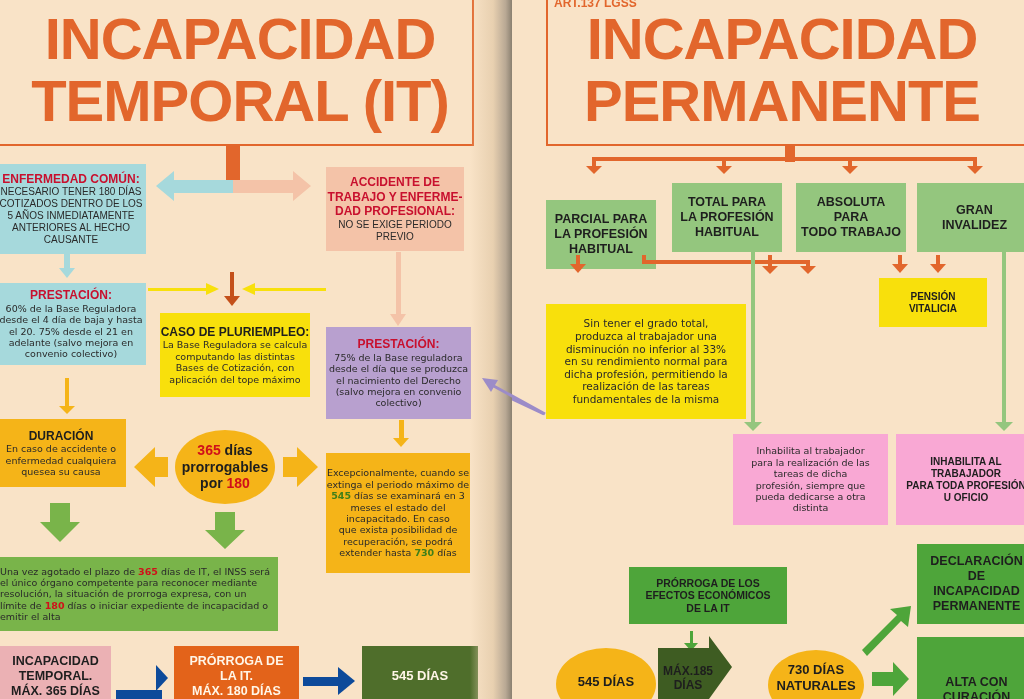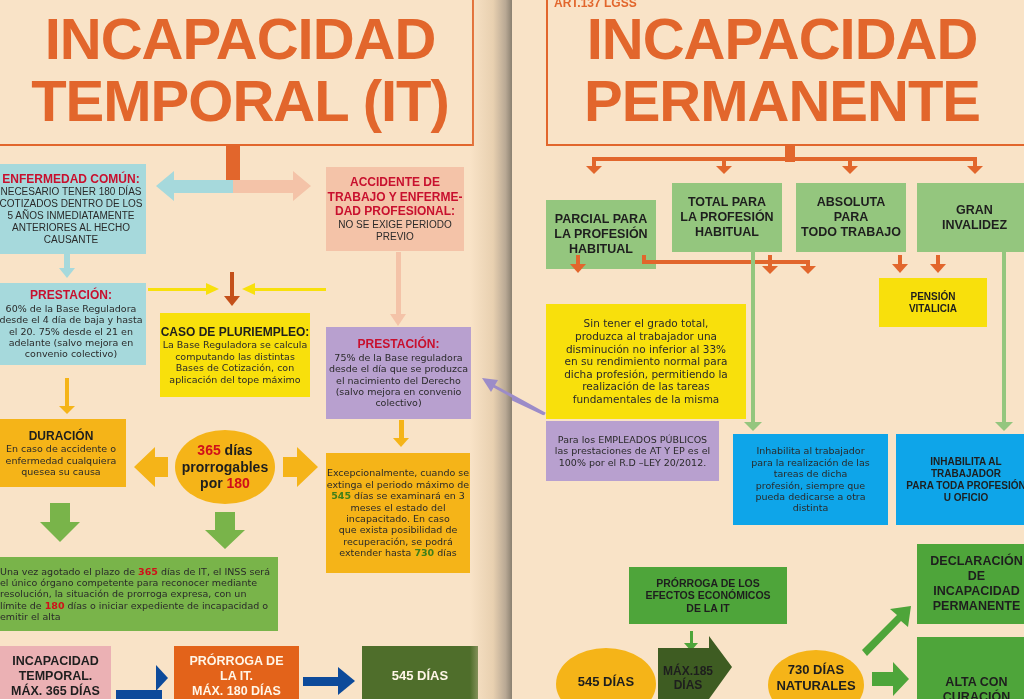--- a/index.html
+++ b/index.html
@@ -19,21 +19,21 @@
   .caps { font-size: 10px; color: #2a2a2a; font-family: Liberation Sans, sans-serif; text-transform: none; }
   .red { color: #d0101a; font-weight: bold; }
   .grn { color: #3f7f1a; font-weight: bold; }
   .cyan { background: #a6d9dc; }
   .peach { background: #f4c3a8; }
   .yellow { background: #f8e00c; }
   .amber { background: #f5b418; }
   .purple { background: #b8a0cf; }
   .green { background: #79b44a; }
   .lgreen { background: #94c67e; }
-  .pink { background: #0ea5e9; align-items: center; }
+  .pink { background: #f9a8d4; align-items: center; }
   .dkgreen { background: #4f6e2b; }
   .orange { background: #e3631a; }
   .pinkbox { background: #ebb1b4; }
   .mgreen { background: #4ea53a; }
   .dk { color: #1e1e1e; font-weight: bold; font-family: "Liberation Sans", sans-serif; }
   svg.ov { position: absolute; left: 0; top: 0; }
 </style>
 </head>
 <body>
 
@@ -207,25 +207,20 @@
     <div class="txt" style="font-size:10.5px">dicha profesión, permitiendo la</div>
     <div class="txt" style="font-size:10.5px">realización de las tareas</div>
     <div class="txt" style="font-size:10.5px">fundamentales de la misma</div>
   </div>
 
   <div class="box yellow" style="left:367px; top:278px; width:108px; height:49px;">
     <div class="dk" style="font-size:10px">PENSIÓN</div>
     <div class="dk" style="font-size:10px">VITALICIA</div>
   </div>
 
-  <div class="box purple" style="left:34px; top:421px; width:173px; height:60px;">
-    <div class="txt" style="font-size:9.5px">Para los EMPLEADOS PÚBLICOS</div>
-    <div class="txt" style="font-size:9.5px">las prestaciones de AT Y EP es el</div>
-    <div class="txt" style="font-size:9.5px">100% por el R.D –LEY 20/2012.</div>
-  </div>
 
   <div class="box pink" style="left:221px; top:434px; width:155px; height:91px;">
     <div class="txt" style="font-size:9.5px">Inhabilita al trabajador</div>
     <div class="txt" style="font-size:9.5px">para la realización de las</div>
     <div class="txt" style="font-size:9.5px">tareas de dicha</div>
     <div class="txt" style="font-size:9.5px">profesión, siempre que</div>
     <div class="txt" style="font-size:9.5px">pueda dedicarse a otra</div>
     <div class="txt" style="font-size:9.5px">distinta</div>
   </div>
   <div class="box pink" style="left:384px; top:434px; width:140px; height:91px;">

